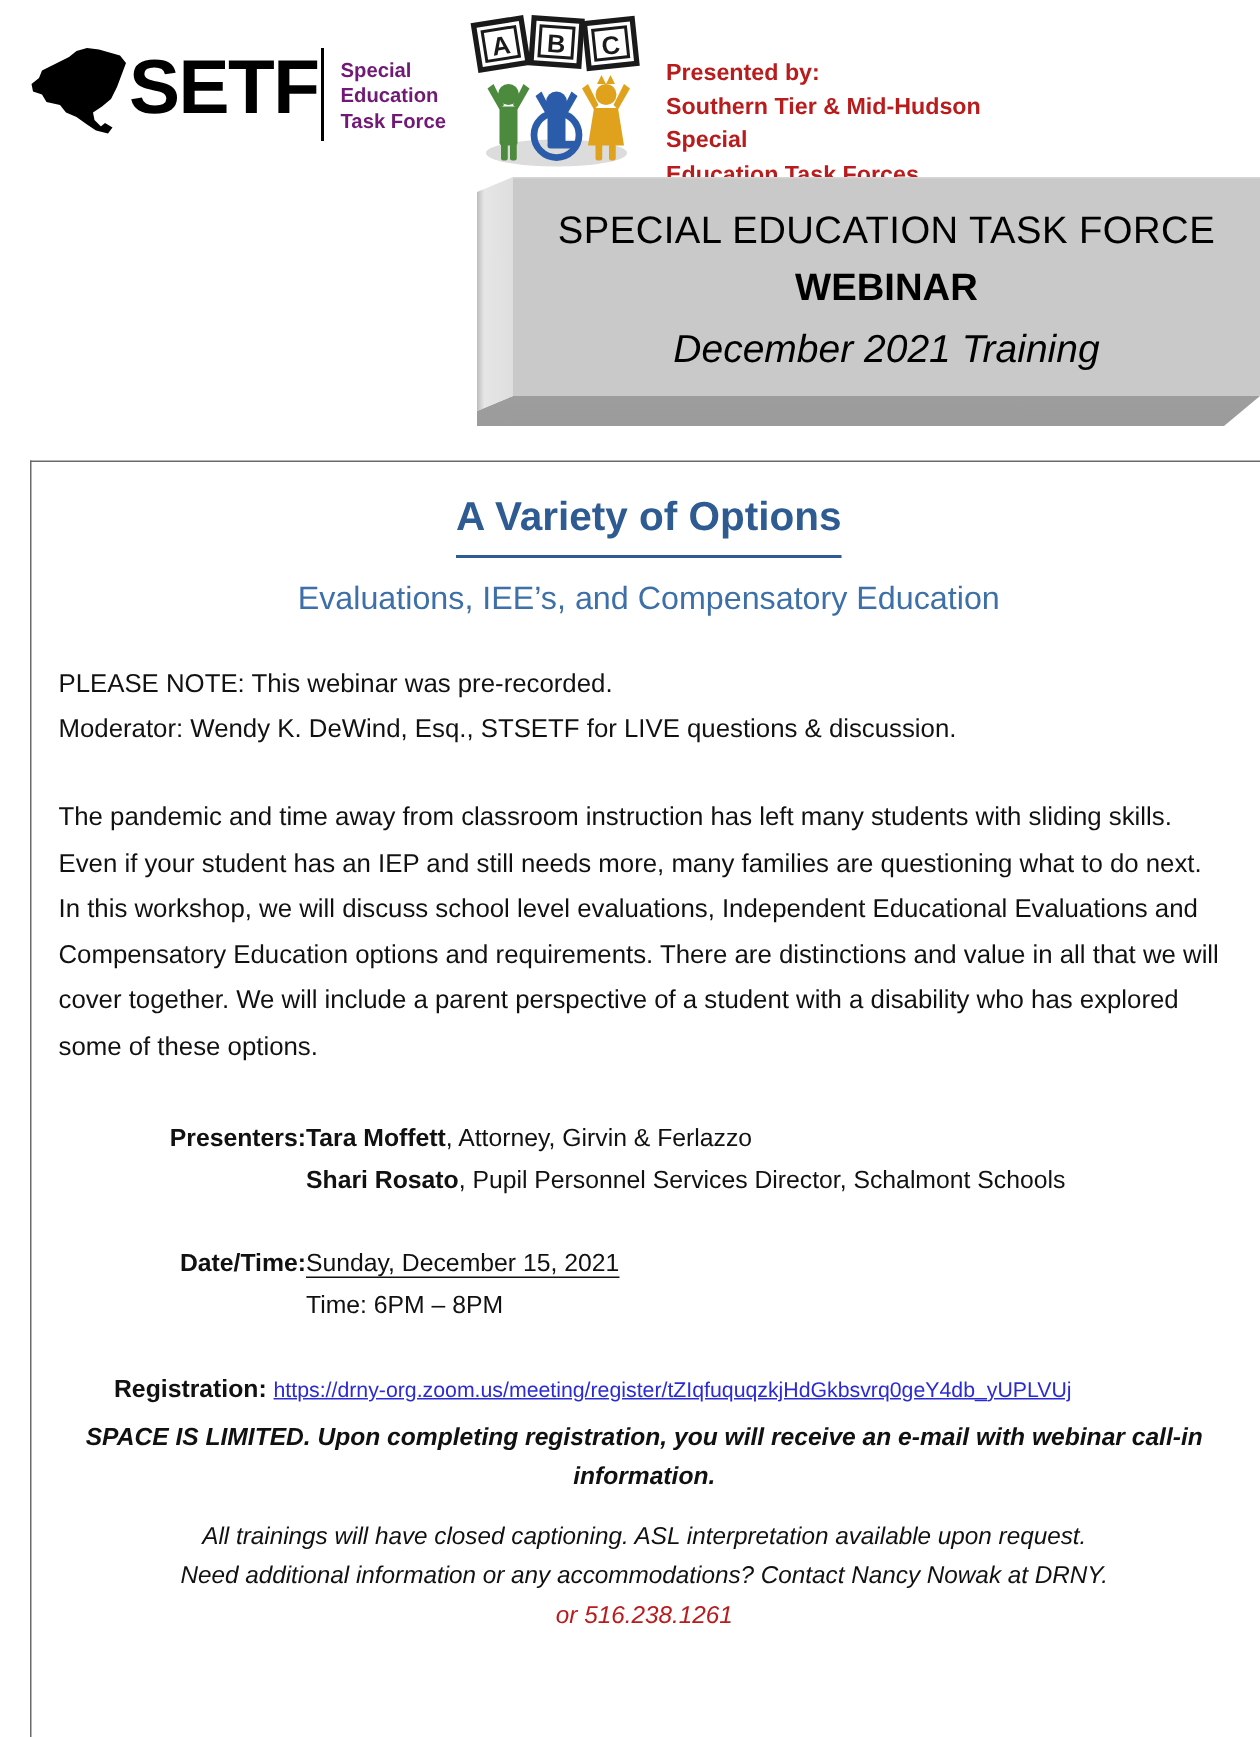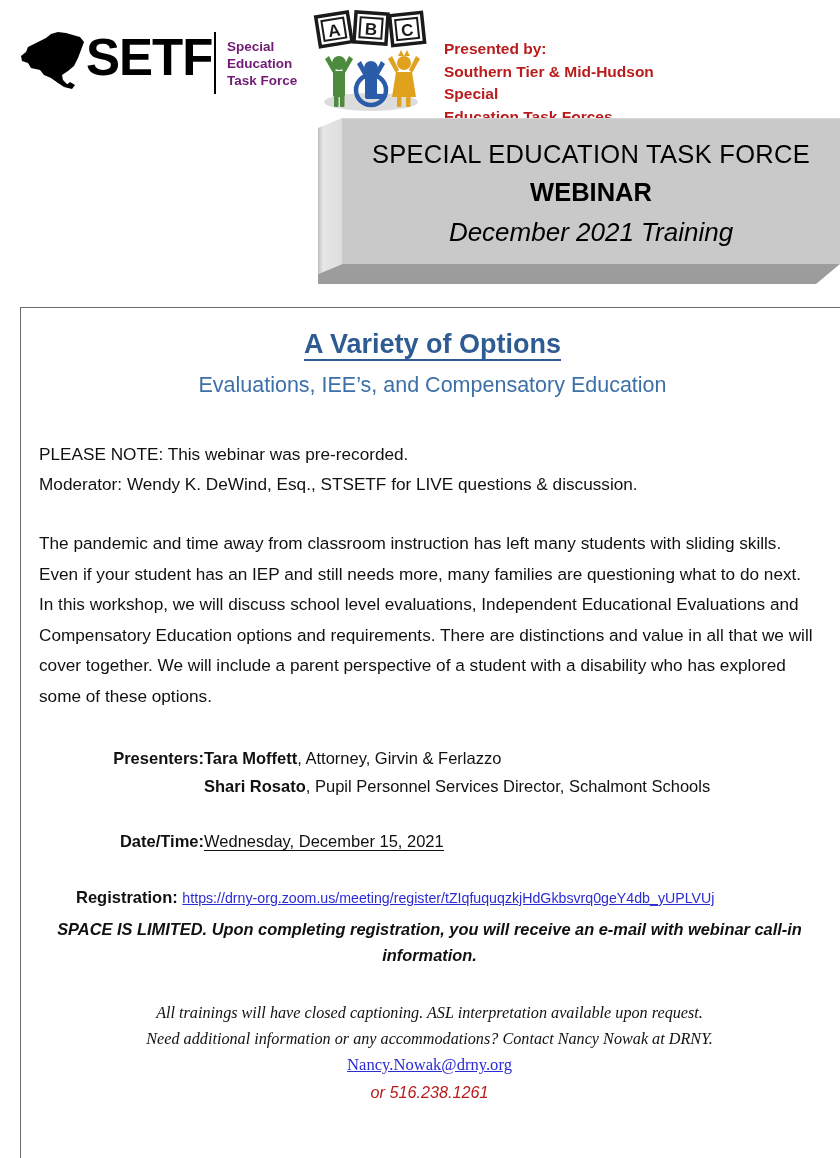--- a/index.html
+++ b/index.html
@@ -134,37 +134,37 @@
   .title-main {
     margin: 19px 0 0 0;
     text-align: center;
     font-size: 27px;
     font-weight: bold;
     color: #2f5b93;
     line-height: 34px;
   }
   .title-main span {
     border-bottom: 2px solid #2f5b93;
-    padding-bottom: 0;
+    padding-bottom: 11px;
   }
   .title-sub {
-    margin: 10px 0 0 0;
+    margin: 24px 0 0 0;
     text-align: center;
     font-size: 21.5px;
     color: #3d6fa8;
     line-height: 28px;
   }
 
   .body-area {
     margin-left: 8px;
     margin-right: 14px;
   }
 
   .note-block {
-    margin-top: 40px;
+    margin-top: 27px;
     font-size: 17.2px;
     line-height: 30px;
     color: #111;
   }
   .para {
     margin-top: 29px;
     font-size: 17.2px;
     line-height: 30.5px;
     color: #111;
     text-align: left;
@@ -212,27 +212,26 @@
     font-size: 16.4px;
     font-weight: bold;
     font-style: italic;
     line-height: 26px;
     color: #111;
     padding: 0 6px;
   }
 
   
   .footer-note {
-    margin-top: 32px;
+    margin-top: 14px;
     text-align: center;
     font-style: italic;
     font-size: 16.2px;
     line-height: 26px;
     color: #111;
-    font-family: Liberation Serif, serif;
   }
   .email-link {
     color: #2b2bd4;
     text-decoration: underline;
     font-style: normal;
     font-size: 16.6px;
   }
   .phone-line {
     text-align: center;
     font-style: italic;
@@ -351,32 +350,32 @@
         </div>
         <div>
           <b>Shari Rosato</b><span>, Pupil Personnel Services Director, Schalmont Schools</span>
         </div>
       </div>
     </div>
 
     <div class="info-row datetime">
       <div class="info-label">Date/Time:</div>
       <div class="info-val">
-        <div><span class="underline-txt">Wednesday, December 15, 2021</span></div>
+        <div><span class="underline-txt">Sunday, December 15, 2021</span></div>
+        <div>Time: 6PM – 8PM</div>
       </div>
     </div>
 
     <div class="reg-row">
       <span class="reg-label">Registration:</span>
       <a class="reg-link" href="#">https://drny-org.zoom.us/meeting/register/tZIqfuquqzkjHdGkbsvrq0geY4db_yUPLVUj</a>
     </div>
 
     <div class="space-limited">SPACE IS LIMITED. Upon completing registration, you will receive an e-mail with webinar call-in information.</div>
 
     <div class="footer-note">
       <div>All trainings will have closed captioning. ASL interpretation available upon request.</div>
       <div>Need additional information or any accommodations? Contact Nancy Nowak at DRNY.</div>
-      <div><a class="email-link" href="#">Nancy.Nowak@drny.org</a></div>
     </div>
     <div class="phone-line">or 516.238.1261</div>
 
   </div>
 </div>
 
 </body></html>

